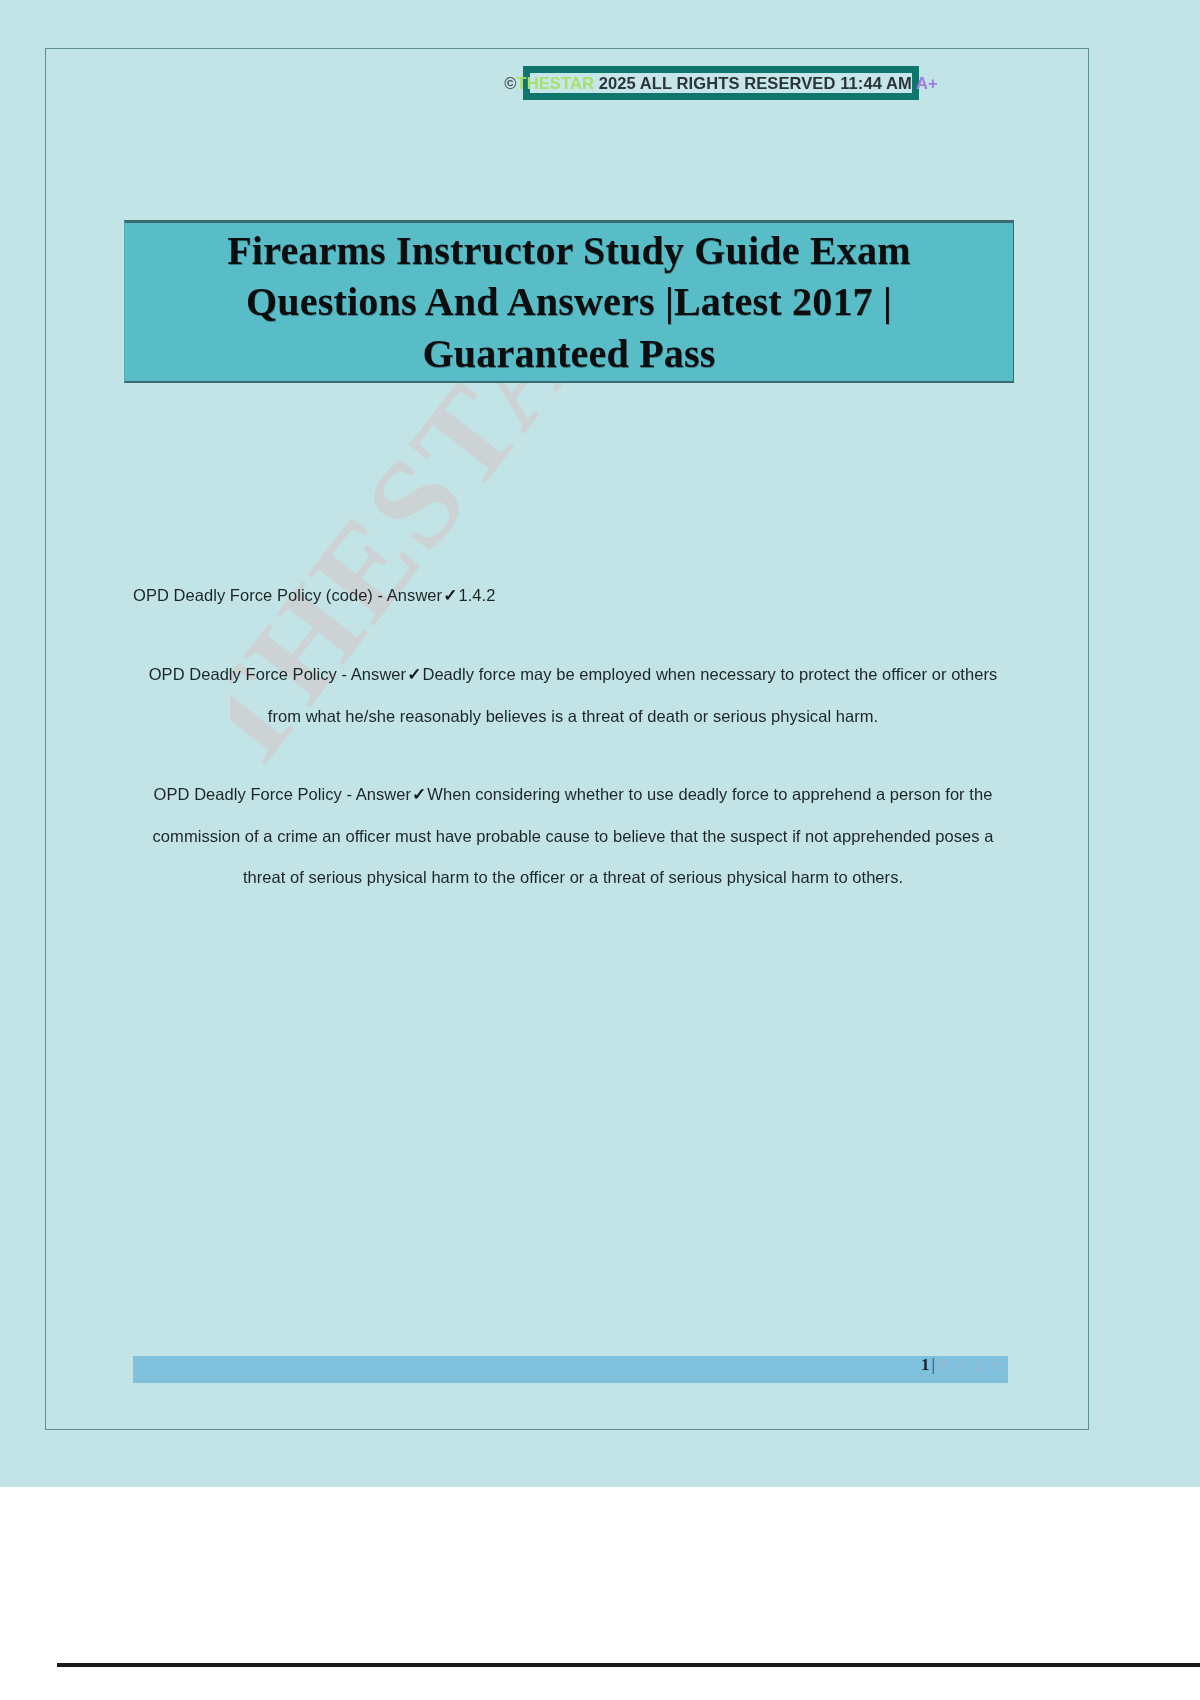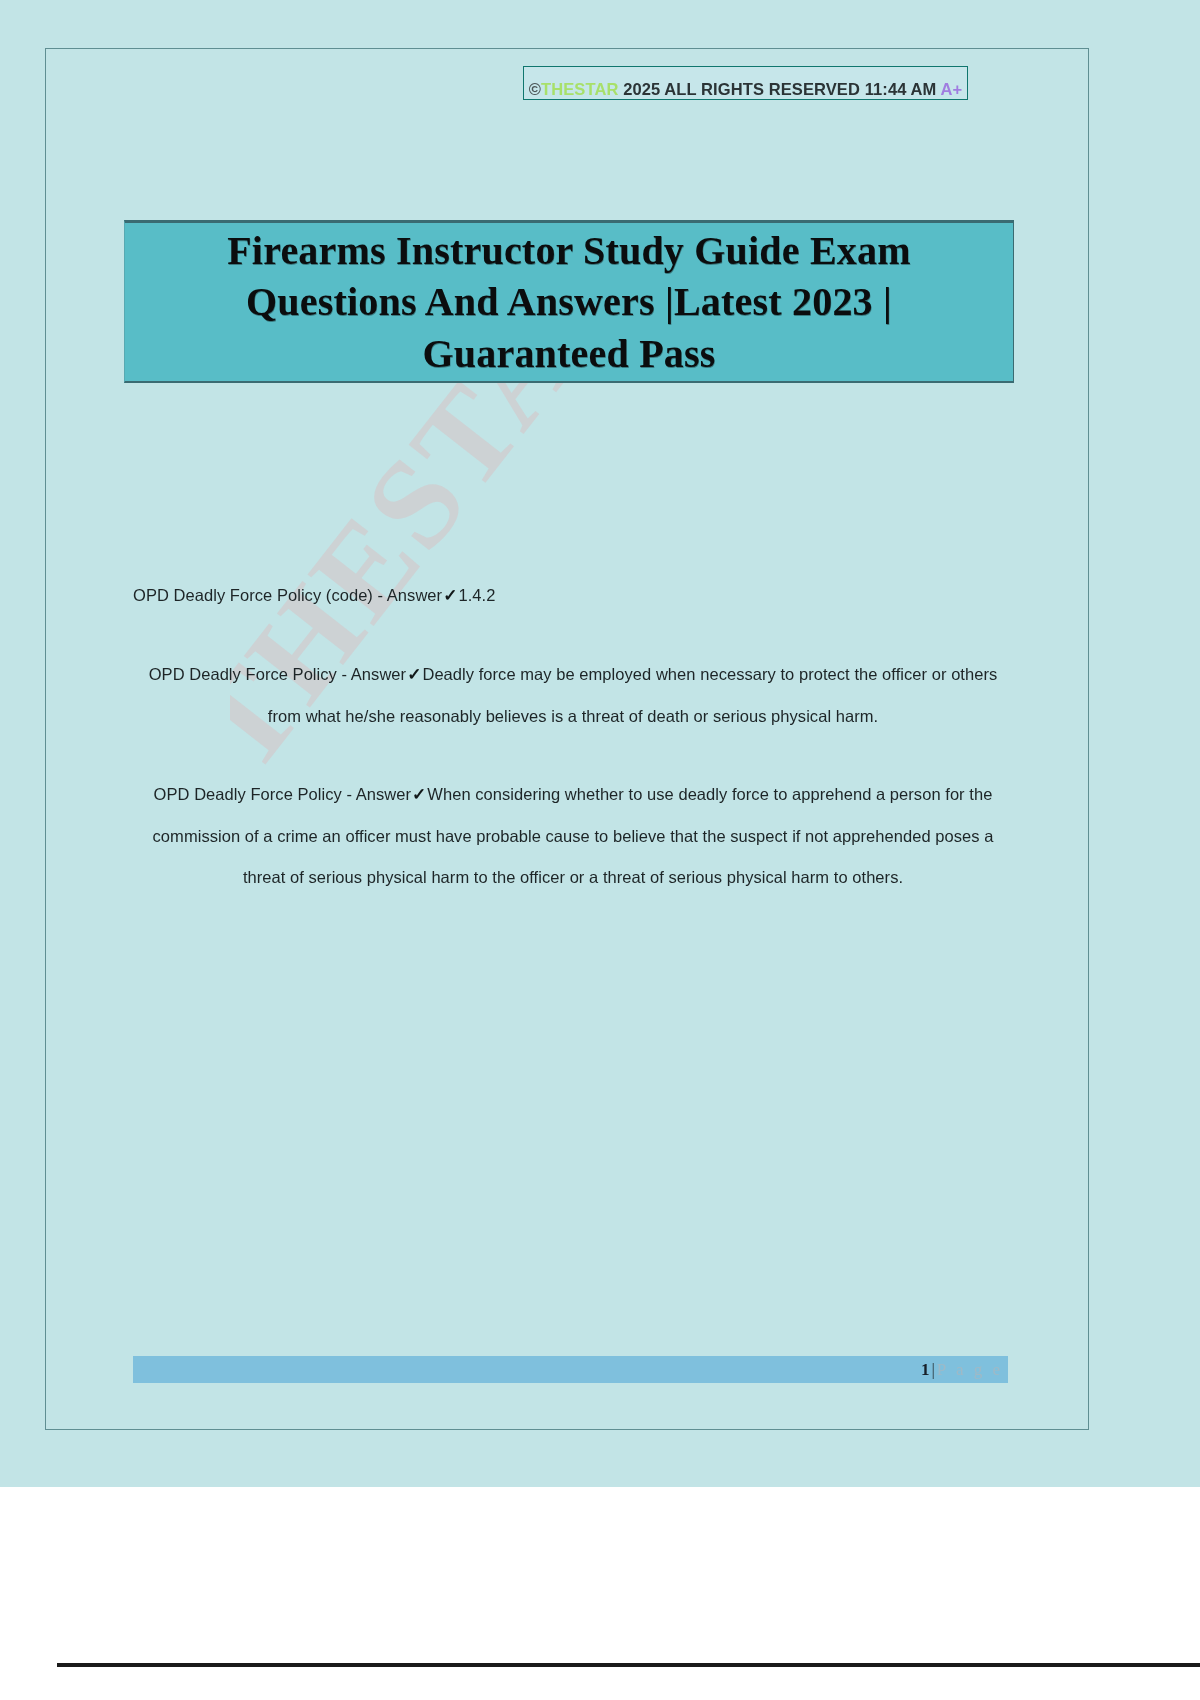--- a/index.html
+++ b/index.html
@@ -60,27 +60,27 @@
     transform: rotate(-52deg);
     transform-origin: left center;
     white-space: nowrap;
   }
 
   
   .copyright-bar {
     position: absolute;
     left: 523px;
     top: 66px;
-    width: 445px;
+    width: 396px;
     height: 34px;
     background: #c6e6ea;
-    border: 1px solid #0f766e;
+    border: 7px solid #0f766e;
     box-sizing: border-box;
     display: flex;
-    align-items: flex-end;
+    align-items: center;
     justify-content: center;
     z-index: 4;
   }
   .copyright-text {
     font-size: 16.5px;
     font-weight: 700;
     color: #2b3436;
     white-space: nowrap;
     letter-spacing: 0.1px;
   }
@@ -144,21 +144,21 @@
   
   .footer-bar {
     position: absolute;
     left: 133px;
     top: 1356px;
     width: 875px;
     height: 27px;
     background: #7fc0dd;
     z-index: 3;
     display: flex;
-    align-items: center;
+    align-items: flex-start;
     justify-content: flex-end;
   }
   .footer-text {
     font-family: "Liberation Serif", serif;
     font-size: 17px;
     padding-right: 5px;
     white-space: nowrap;
     line-height: 1;
   }
   .pg-num { color: #17202a; font-weight: 700; }
@@ -184,21 +184,21 @@
 
   <div class="watermark">
     <div class="watermark-text">THESTAR 2025</div>
   </div>
 
   <div class="copyright-bar">
     <div class="copyright-text"><span class="cr-sym">©</span><span class="cr-brand">THESTAR</span><span class="cr-rights"> 2025 ALL RIGHTS RESERVED 11:44 AM </span><span class="cr-grade">A+</span></div>
   </div>
 
   <div class="title-banner">
-    <div class="title-text">Firearms Instructor Study Guide Exam Questions And Answers |Latest 2023 | Guaranteed Pass</div>
+    <div class="title-text">Firearms Instructor Study Guide Exam Questions And Answers |Latest 2017 | Guaranteed Pass</div>
   </div>
 
   <div class="content">
 
     <div class="qa-block">
       <span>OPD Deadly Force Policy (code) - Answer</span><span class="answer-check">✓</span><span>1.4.2</span>
     </div>
 
     <div class="qa-block">
       <span>OPD Deadly Force Policy - Answer</span><span class="answer-check">✓</span><span>Deadly force may be employed when necessary to protect the officer or others from what he/she reasonably believes is a threat of death or serious physical harm.</span>

